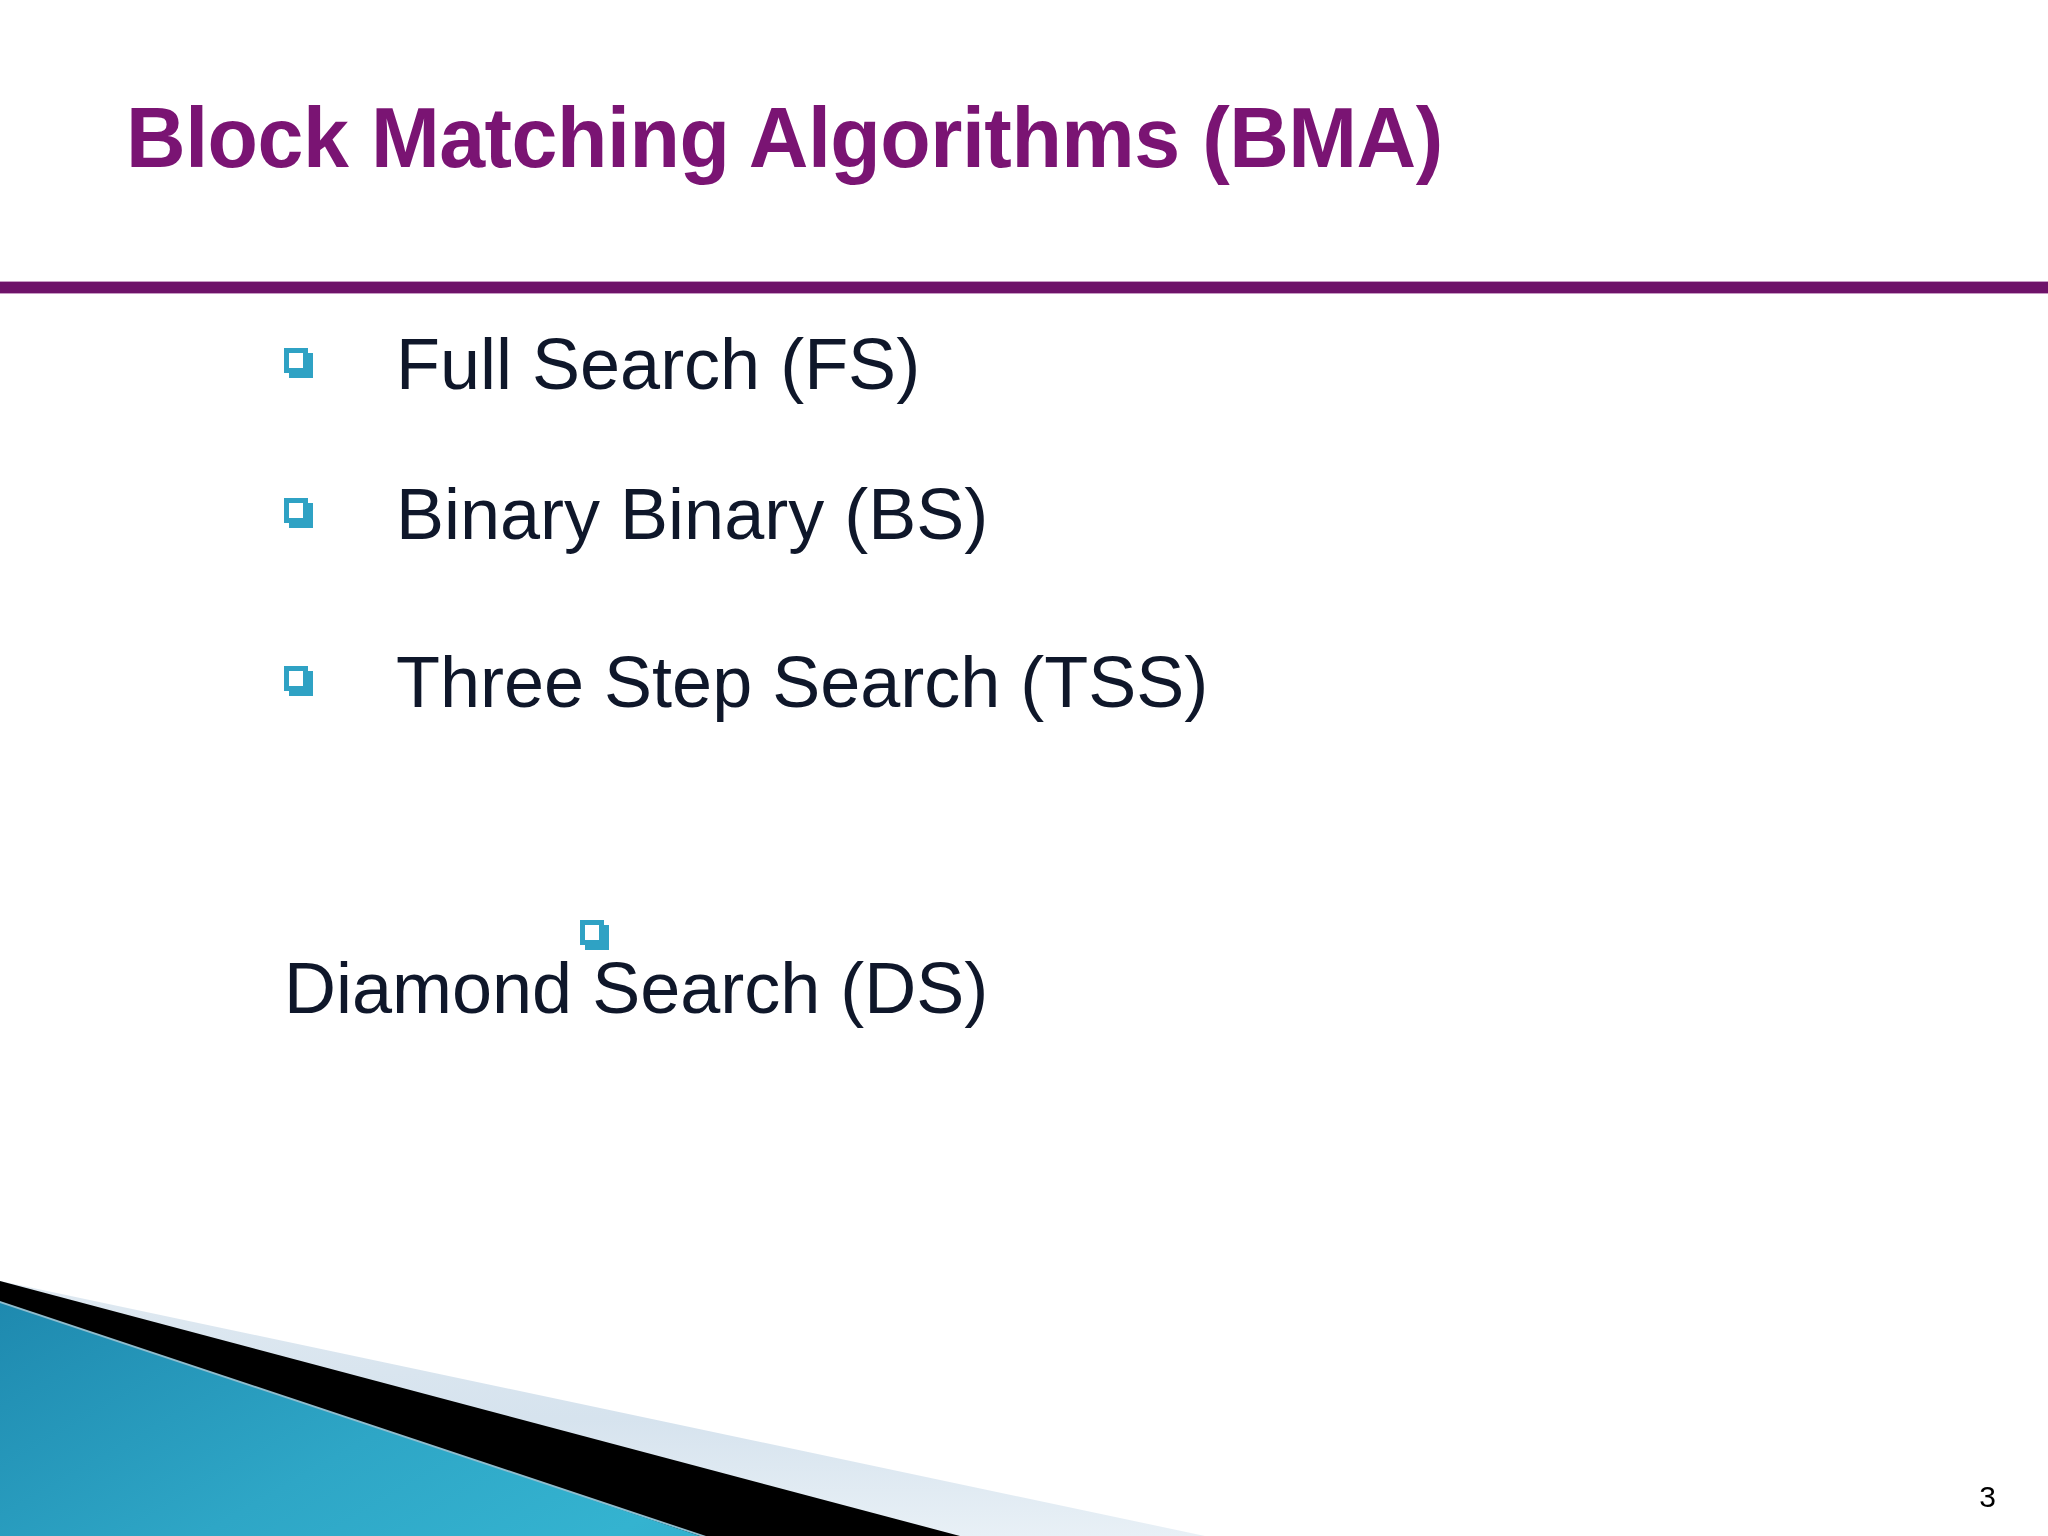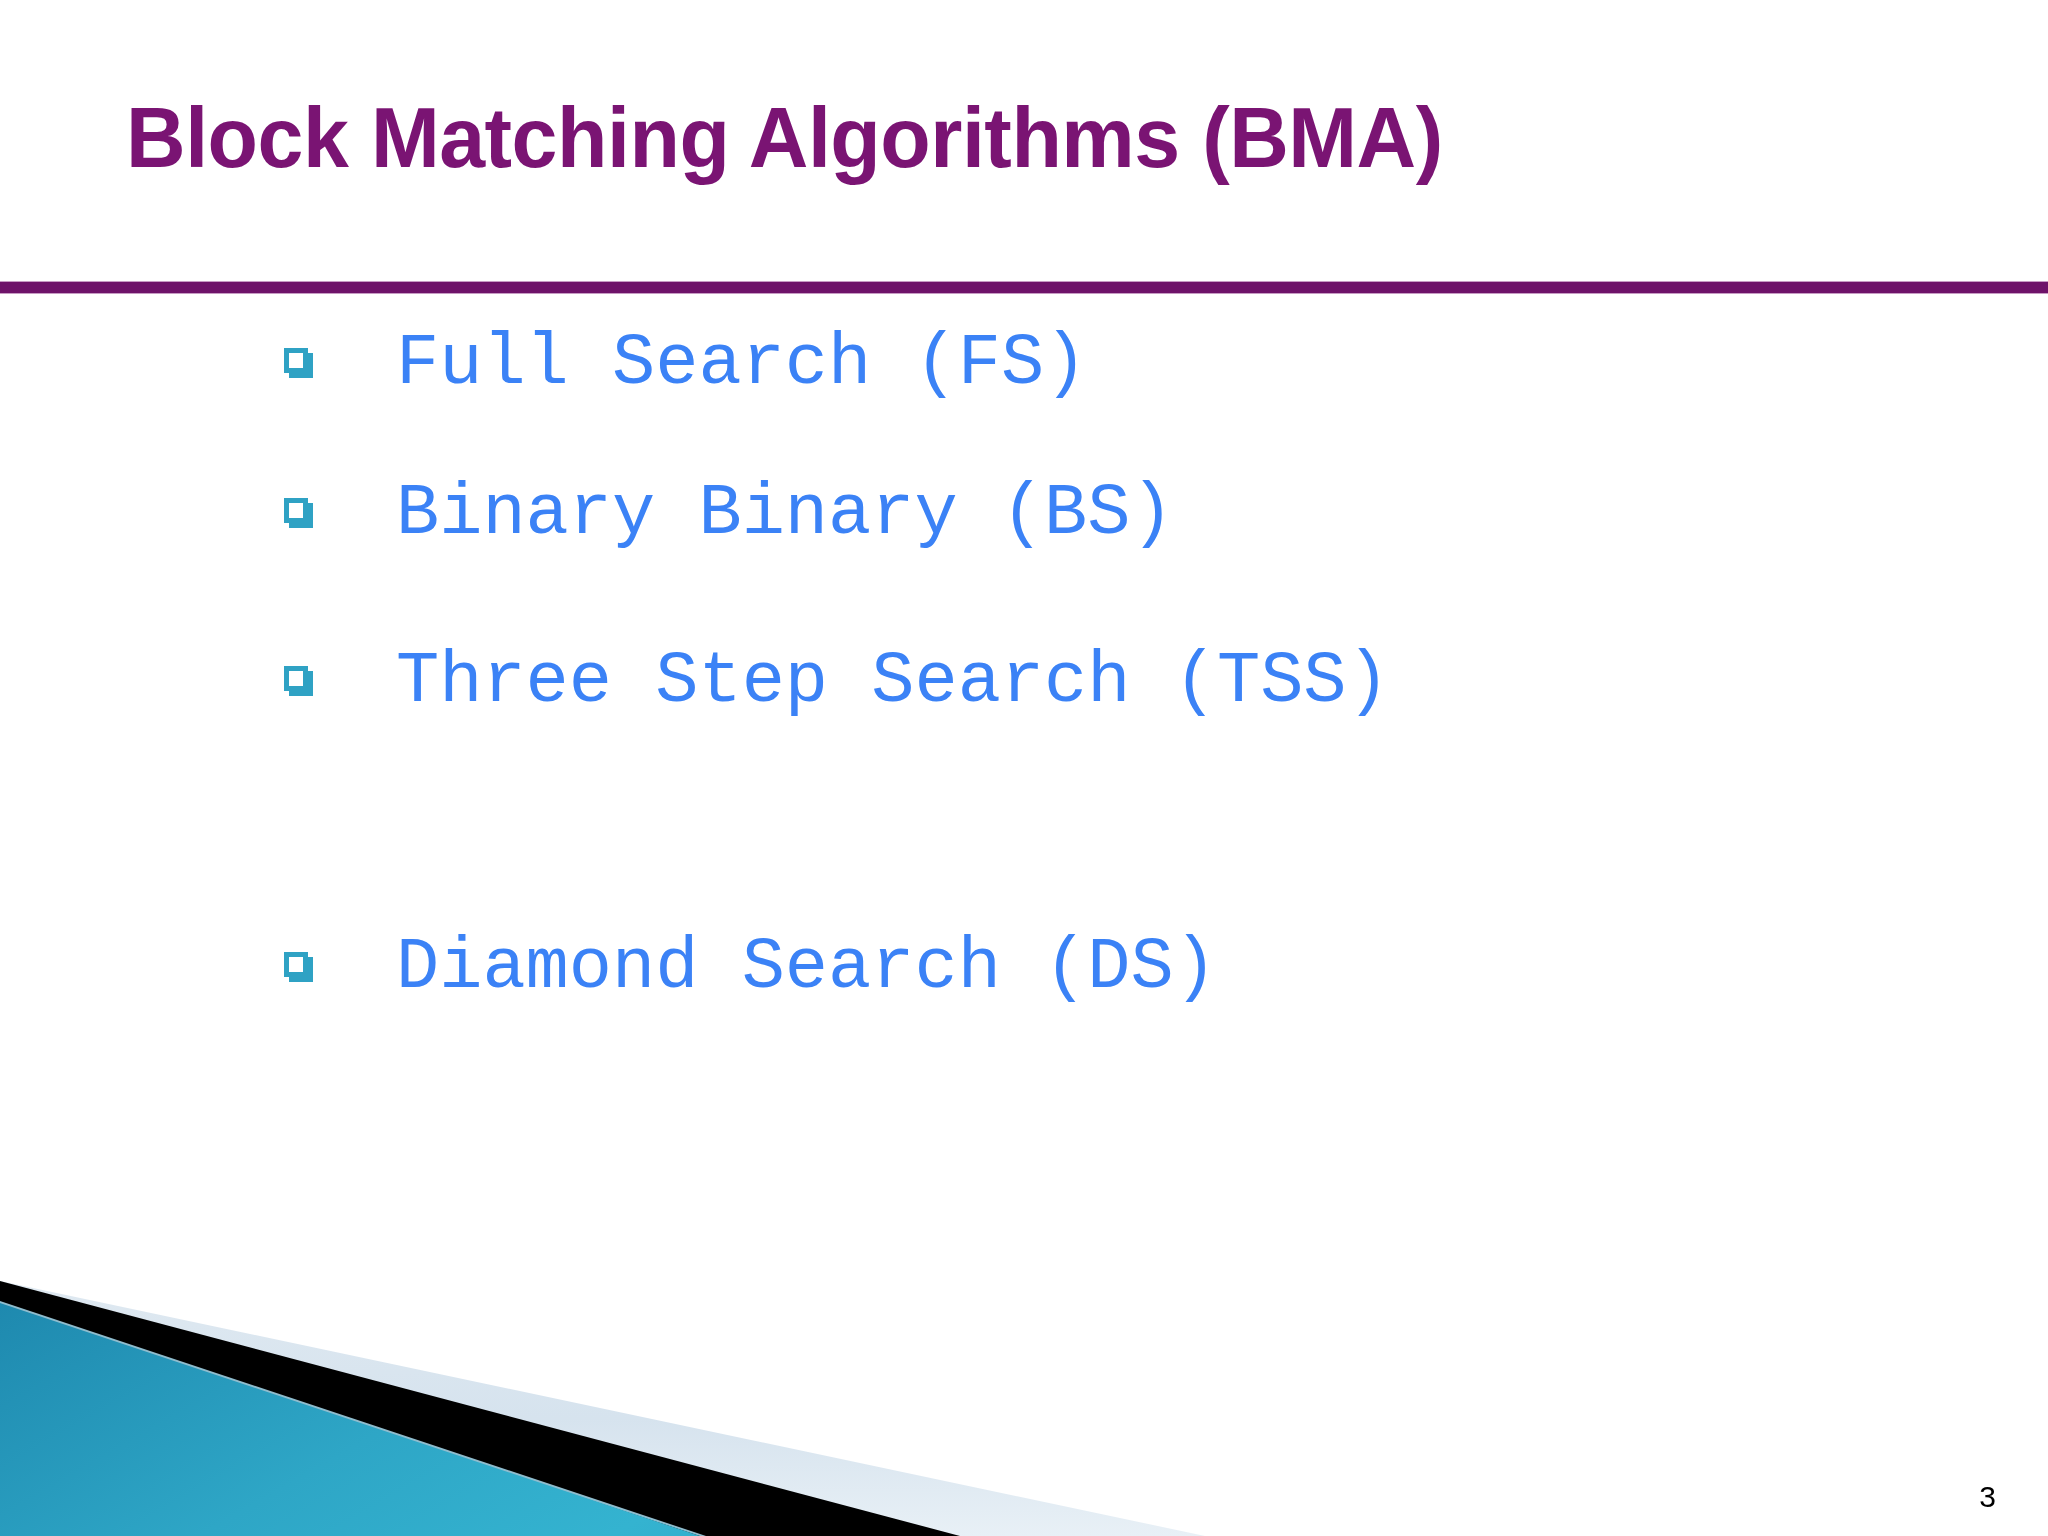--- a/index.html
+++ b/index.html
@@ -72,21 +72,21 @@
     position: absolute;
     left: 284px;
     display: flex;
     align-items: center;
     height: 96px;
   }
   .bullet-row.r0 { top: 22px;  }
   .bullet-row.r1 { top: 172px; }
   .bullet-row.r2 { top: 340px; }
   .bullet-row.r3 { top: 472px; }
-  .bullet-row.r4 { top: 626px; }
+  .bullet-row.r4 { top: 626px; flex-direction: column; }
 
   
   .bullet-marker {
     position: relative;
     width: 30px;
     height: 32px;
     flex: 0 0 auto;
     margin-right: 82px;
   }
   .bullet-marker .face {
@@ -105,24 +105,24 @@
     left: 5px;
     top: 5px;
     width: 24px;
     height: 25px;
     box-sizing: border-box;
     background: #2FA2C4;
     z-index: 1;
   }
 
   .bullet-text {
-    font-family: Liberation Mono, monospace;
+    font-family: Liberation Sans, sans-serif;
     font-size: 72px;
     font-weight: 400;
-    color: #3b82f6;
+    color: #0f172a;
     white-space: nowrap;
     line-height: 1;
   }
 
   
   .corner-art {
     position: absolute;
     left: 0;
     bottom: 0;
     width: 1260px;

